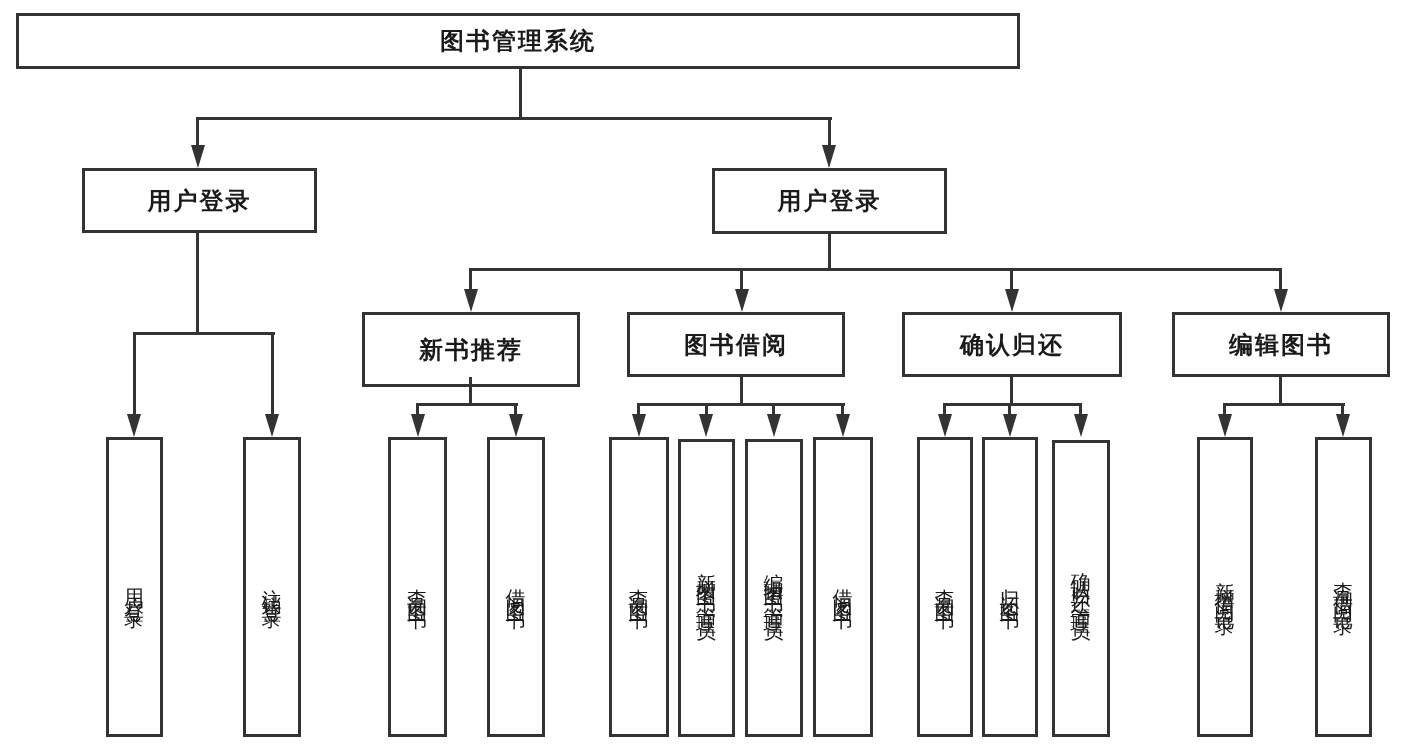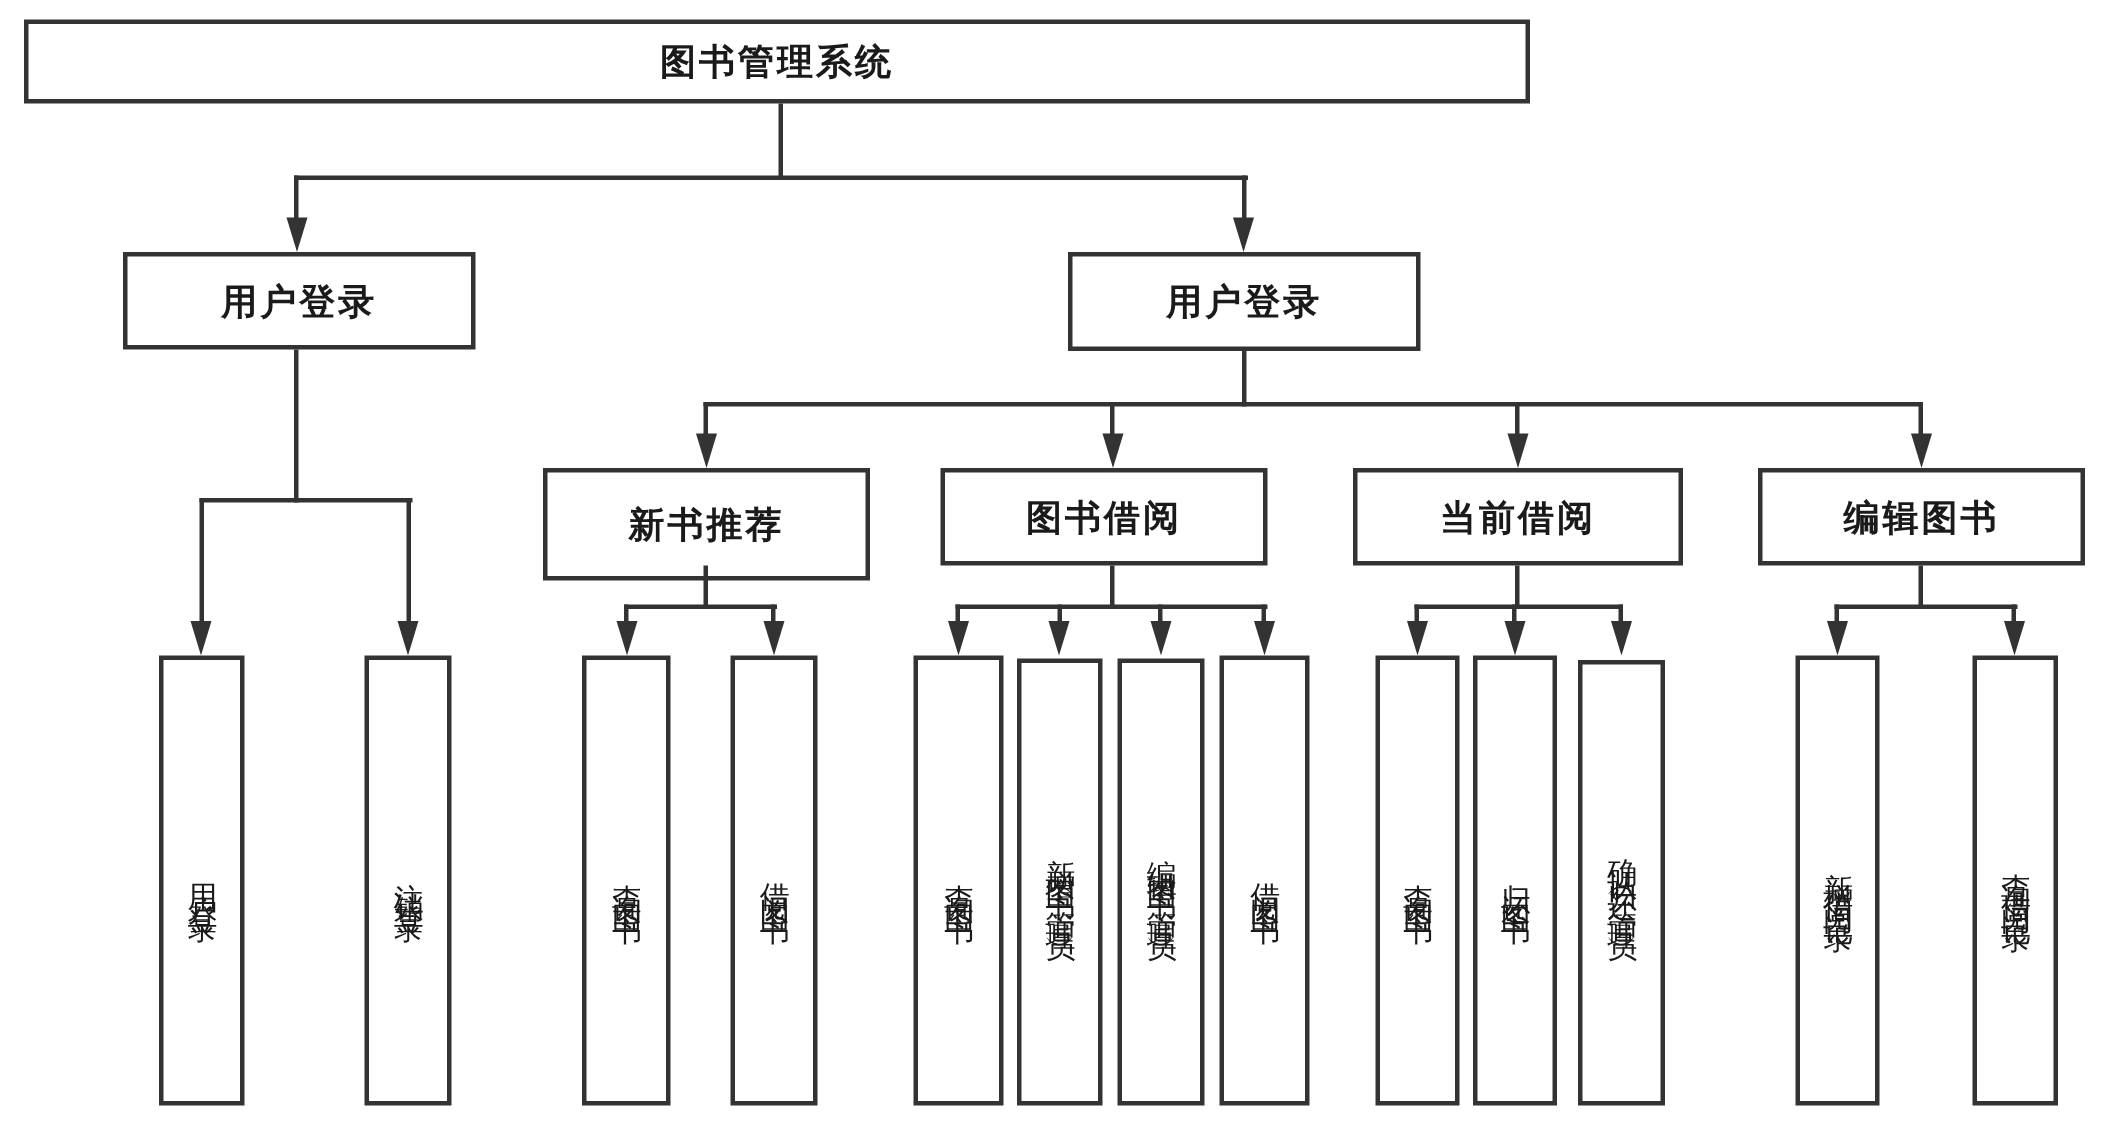--- a/index.html
+++ b/index.html
@@ -99,21 +99,21 @@
   <div class="arrow" style="left:1005px; top:289px;"></div>
   <div class="arrow" style="left:1274px; top:289px;"></div>
 
   <div class="box hbox" style="left:362px; top:312px; width:218px; height:75px;">
     <span>新书推荐</span>
   </div>
   <div class="box hbox" style="left:627px; top:312px; width:218px; height:65px;">
     <span>图书借阅</span>
   </div>
   <div class="box hbox" style="left:902px; top:312px; width:220px; height:65px;">
-    <span>当前借阅</span>
+    <span>确认归还</span>
   </div>
   <div class="box hbox" style="left:1172px; top:312px; width:218px; height:65px;">
     <span>编辑图书</span>
   </div>
 
   <div class="vline" style="left:469px; top:377px; width:3px; height:29px;"></div>
   <div class="hline" style="left:416px; top:403px; width:102px; height:3px;"></div>
   <div class="vline" style="left:416px; top:403px; width:3px; height:13px;"></div>
   <div class="vline" style="left:514px; top:403px; width:3px; height:13px;"></div>
   <div class="arrow" style="left:411px; top:414px;"></div>

